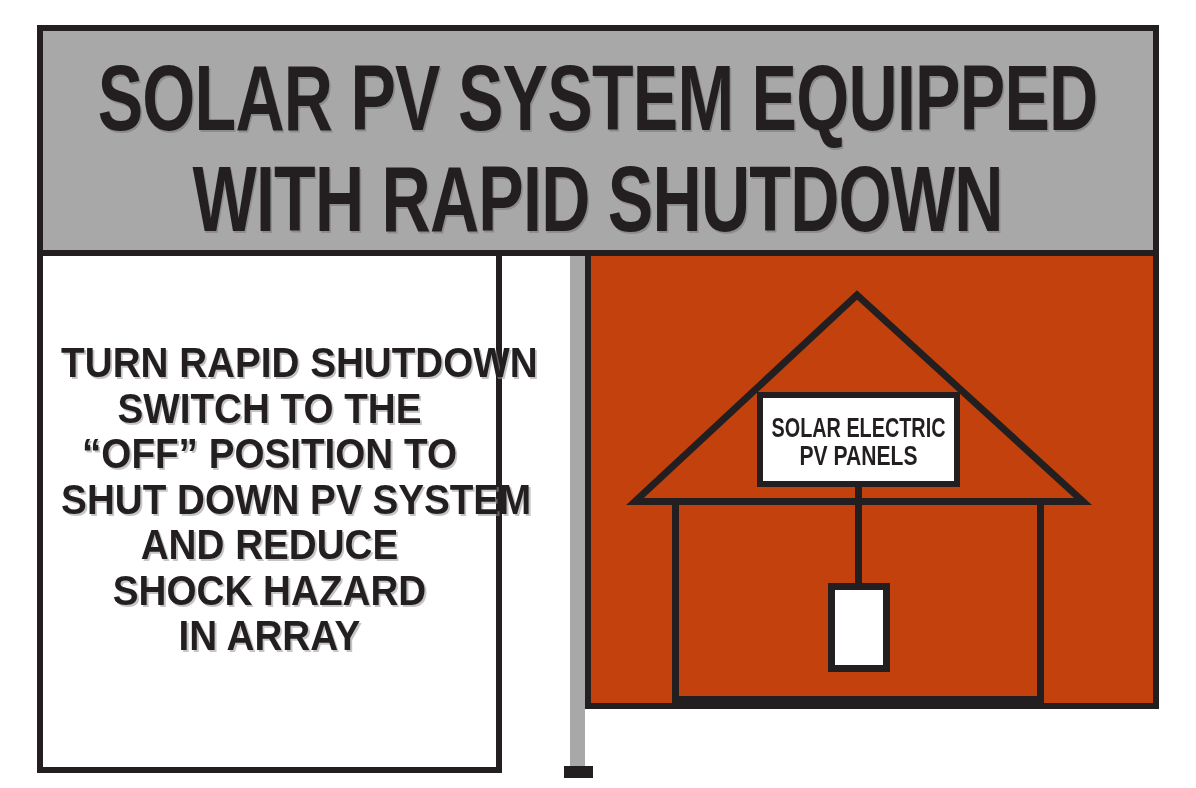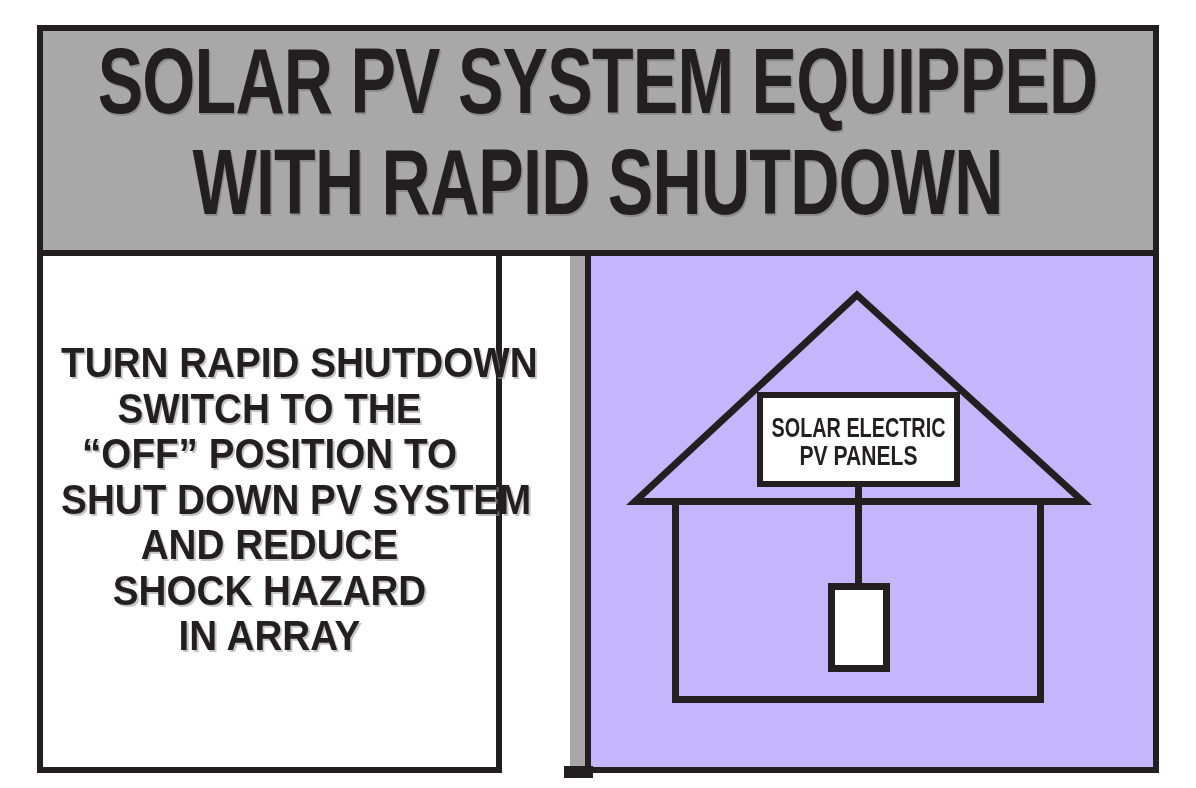--- a/index.html
+++ b/index.html
@@ -41,21 +41,21 @@
   .sign-header {
     position: absolute;
     left: 37px;
     top: 25px;
     width: 1122px;
     height: 231px;
     box-sizing: border-box;
     background: #a8a8a8;
     border: 6px solid #231f20;
     display: flex;
-    align-items: flex-start;
+    align-items: flex-end;
     justify-content: center;
     z-index: 2;
   }
   .header-text {
     text-align: center;
     font-weight: bold;
     font-size: 92px;
     line-height: 101px;
     white-space: nowrap;
     letter-spacing: -1px;
@@ -85,23 +85,23 @@
     transform: scaleX(0.92);
     transform-origin: 50% 0%;
     text-shadow: 2px 2px 0 rgba(150,150,150,0.55);
   }
   
   .panel-right {
     position: absolute;
     left: 585px;
     top: 250px;
     width: 574px;
-    height: 523px;
+    height: 459px;
     box-sizing: border-box;
-    background: #c4b5fd;
+    background: #c2410c;
     border: 6px solid #231f20;
     z-index: 1;
   }
   .house-svg {
     position: absolute;
     left: 0;
     top: 0;
   }
   .house-label-text {
     font-family: "Liberation Sans", sans-serif;

